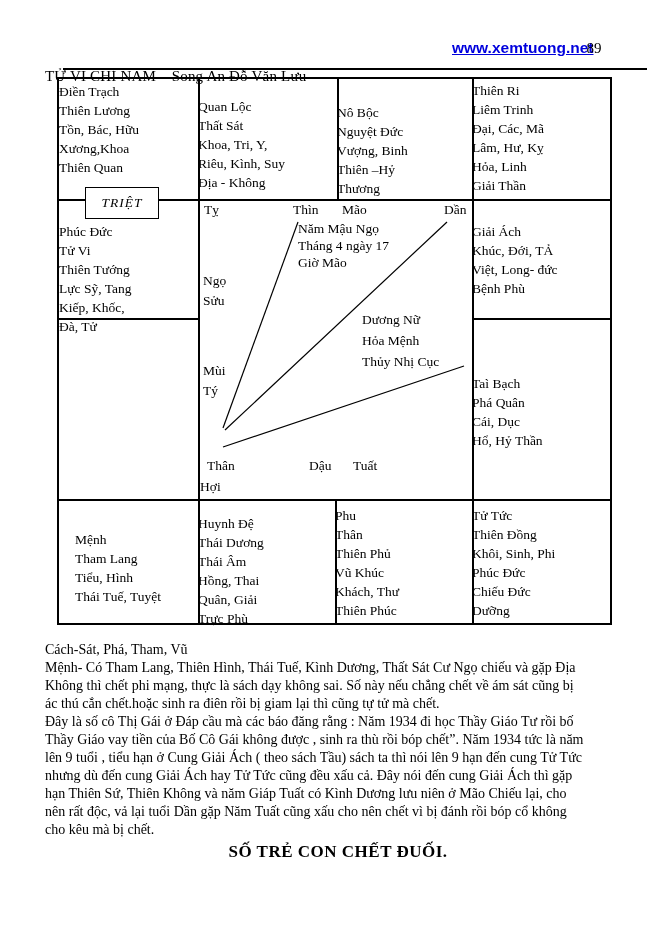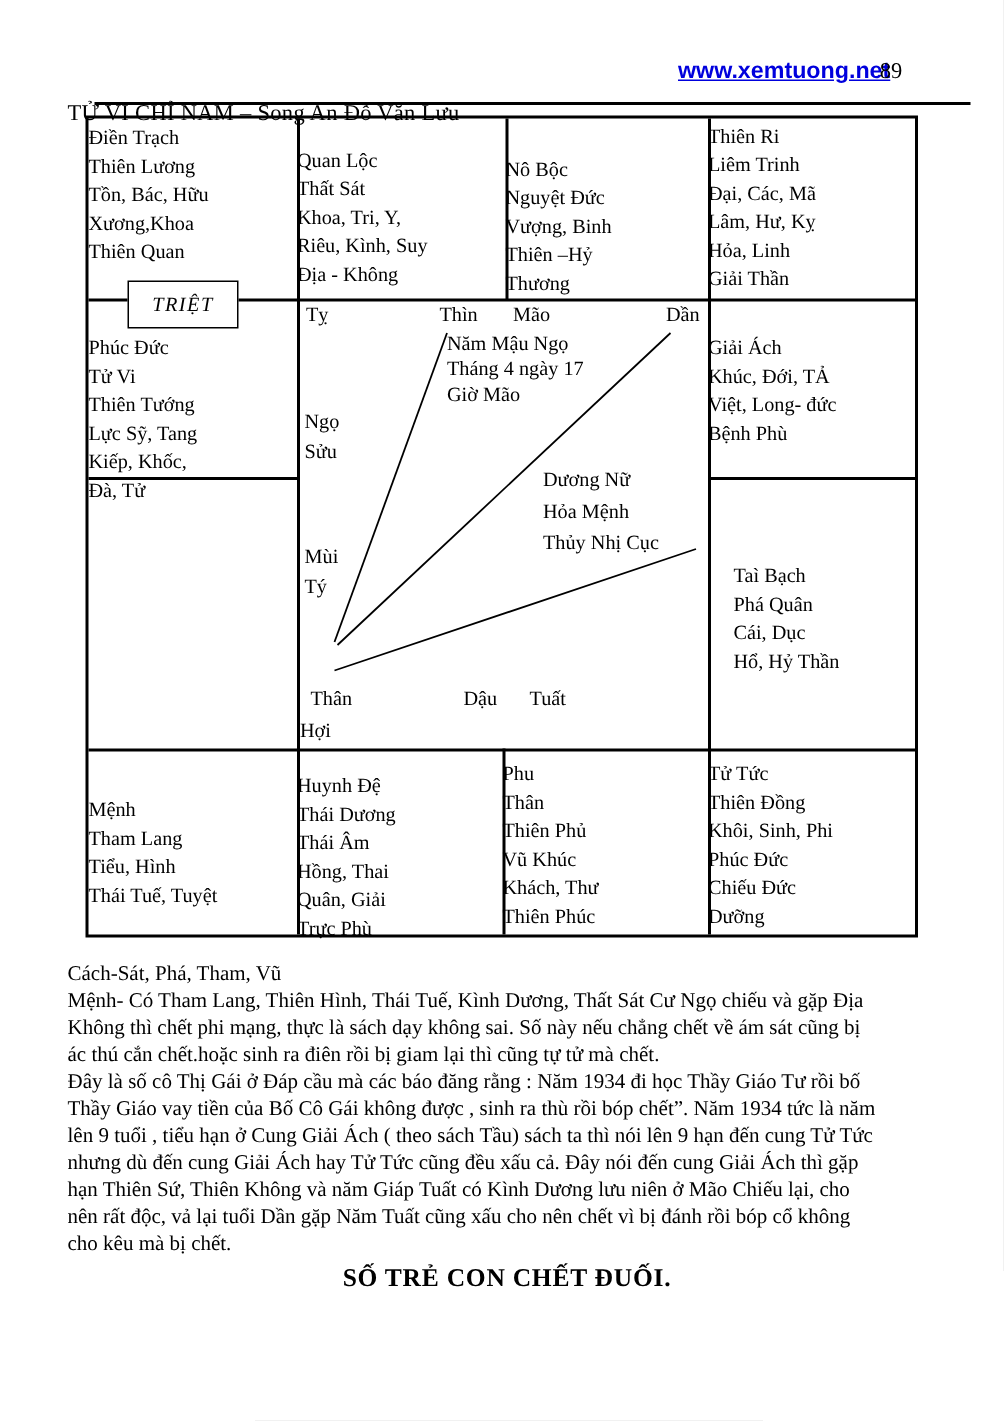--- a/index.html
+++ b/index.html
@@ -89,27 +89,27 @@
       <div>Lực Sỹ, Tang</div>
       <div>Kiếp, Khốc,</div>
       <div>Đà, Tử</div>
     </div>
     <div class="cell" style="left:413px;top:143px;width:138px">
       <div>Giải Ách</div>
       <div>Khúc, Đới, TẢ</div>
       <div>Việt, Long- đức</div>
       <div>Bệnh Phù</div>
     </div>
-    <div class="cell" style="left:430px;top:295px;width:138px">
+    <div class="cell" style="left:413px;top:295px;width:138px">
       <div>Taì Bạch</div>
       <div>Phá Quân</div>
       <div>Cái, Dục</div>
       <div>Hổ, Hỷ Thần</div>
     </div>
-    <div class="cell" style="left:0;top:451px;width:127px">
+    <div class="cell" style="left:16px;top:451px;width:127px">
       <div>Mệnh</div>
       <div>Tham Lang</div>
       <div>Tiểu, Hình</div>
       <div>Thái Tuế, Tuyệt</div>
     </div>
     <div class="cell" style="left:139px;top:435px;width:137px">
       <div>Huynh Đệ</div>
       <div>Thái Dương</div>
       <div>Thái Âm</div>
       <div>Hồng, Thai</div>

